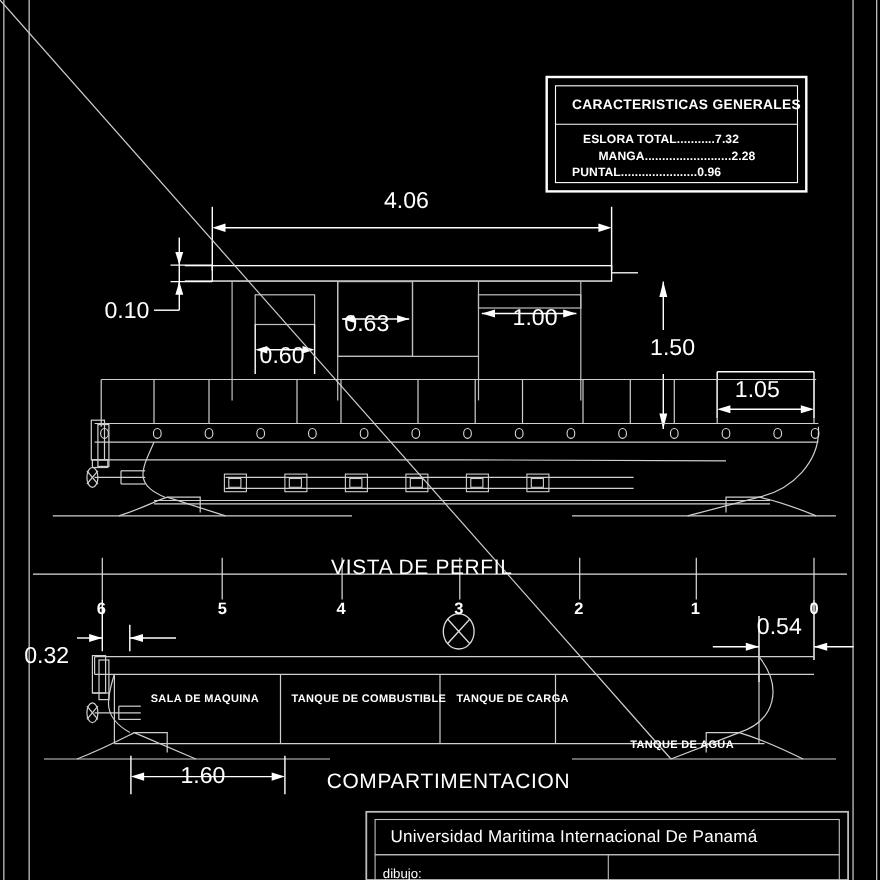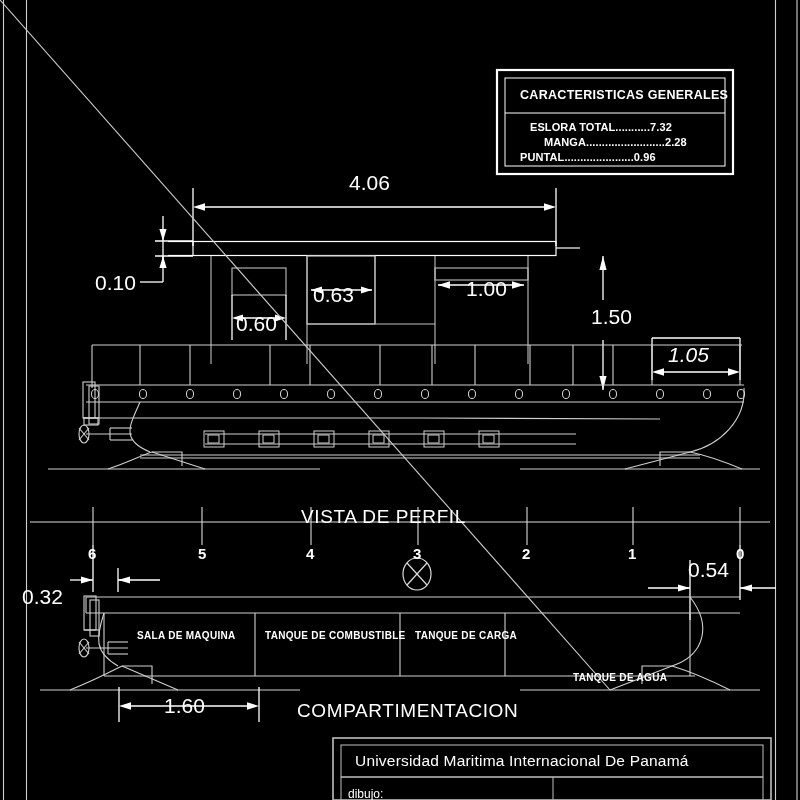--- a/index.html
+++ b/index.html
@@ -305,21 +305,21 @@
   <div class="lbl spec-line" style="left:520px;top:152px;">
     <span>PUNTAL</span><span>......................</span><span>0.96</span>
   </div>
 
   <div class="lbl dim" style="left:349px;top:172px;">4.06</div>
   <div class="lbl dim" style="left:95px;top:272px;">0.10</div>
   <div class="lbl dim" style="left:236px;top:313px;">0.60</div>
   <div class="lbl dim" style="left:313px;top:284px;">0.63</div>
   <div class="lbl dim" style="left:466px;top:278px;">1.00</div>
   <div class="lbl dim" style="left:591px;top:306px;">1.50</div>
-  <div class="lbl dim" style="left:668px;top:344px;font-style:italic;">1.05</div>
+  <div class="lbl dim" style="left:668px;top:344px;">1.05</div>
 
   <div class="lbl view-title" style="left:301px;top:479px;margin-top:28px;">VISTA DE PERFIL</div>
 
   <div class="lbl station" style="left:88px;top:546px;">6</div>
   <div class="lbl station" style="left:198px;top:546px;">5</div>
   <div class="lbl station" style="left:306px;top:546px;">4</div>
   <div class="lbl station" style="left:413px;top:546px;">3</div>
   <div class="lbl station" style="left:522px;top:546px;">2</div>
   <div class="lbl station" style="left:628px;top:546px;">1</div>
   <div class="lbl station" style="left:736px;top:546px;">0</div>

